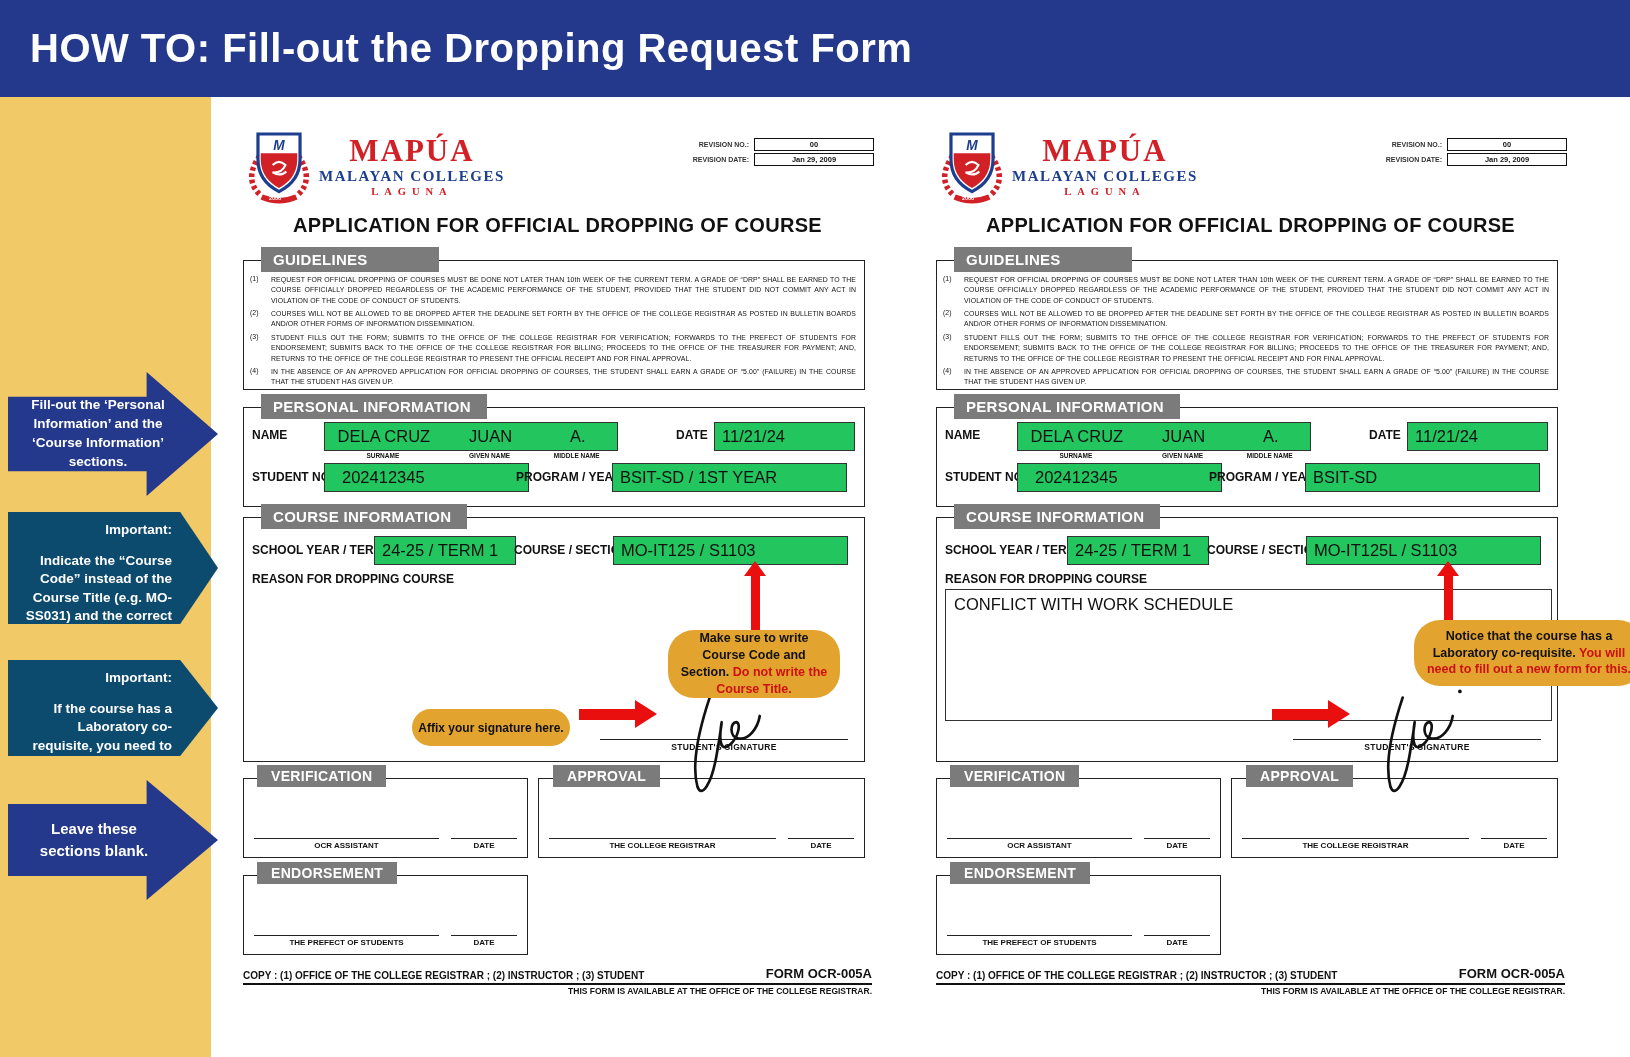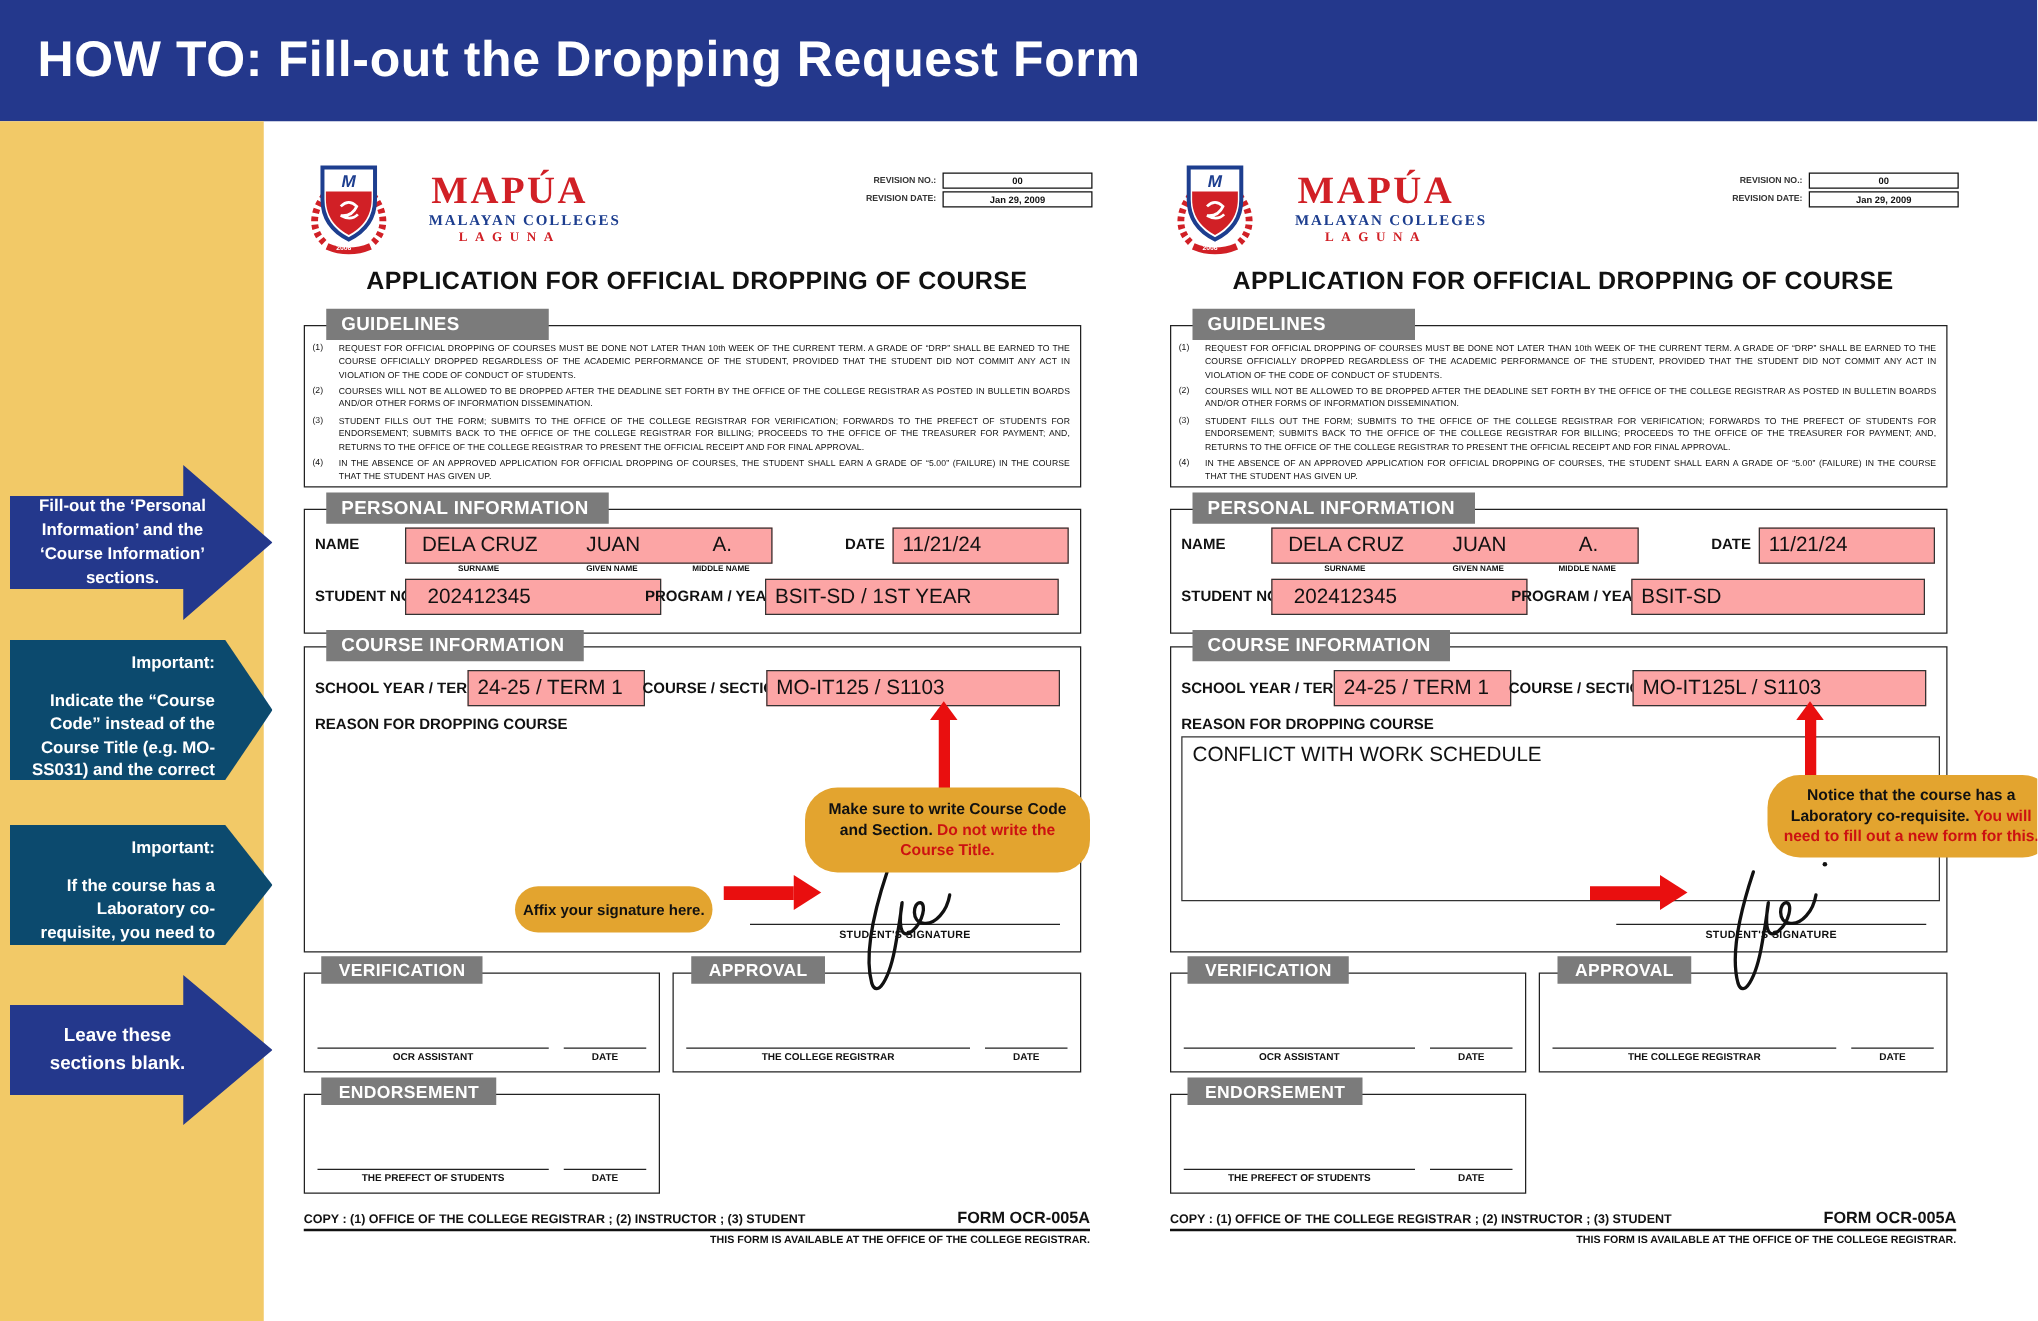--- a/index.html
+++ b/index.html
@@ -29,22 +29,22 @@
 
   
   .form-slot{position:absolute;top:120px;}
   .slot0{left:235px;} .slot1{left:928px;}
   .form{position:relative;width:645px;height:880px;background:#fff;}
 
   .logo{position:absolute;left:12px;top:8px;display:flex;align-items:center;gap:8px;}
   .wordmark{display:flex;flex-direction:column;align-items:center;}
   .wm-mapua{font-family:"Liberation Serif",serif;color:#D12026;font-size:31px;font-weight:bold;
             letter-spacing:2px;line-height:1;}
-  .wm-malayan{font-family:"Liberation Serif",serif;color:#1D3E8F;font-size:12px;font-weight:bold;
-              letter-spacing:1.5px;margin-top:2px;margin-left:24px;}
+  .wm-malayan{font-family:"Liberation Serif",serif;color:#1D3E8F;font-size:15px;font-weight:bold;
+              letter-spacing:1.5px;margin-top:2px;}
   .wm-laguna{font-family:"Liberation Serif",serif;color:#D12026;font-size:10.5px;font-weight:bold;
              letter-spacing:6px;margin-top:1px;}
 
   .revbox{position:absolute;right:6px;top:18px;}
   .revrow{display:flex;align-items:center;justify-content:flex-end;gap:5px;margin-bottom:2px;}
   .revlab{font-size:7px;font-weight:bold;color:#333;}
   .revval{width:118px;border:1.6px solid #111;text-align:center;font-size:7.5px;font-weight:bold;
           height:11px;line-height:11px;background:#fff;}
 
   .form-title{position:absolute;top:94px;left:0;right:0;text-align:center;
@@ -63,21 +63,21 @@
   .box{position:absolute;border:1.6px solid #222;background:#fff;box-sizing:border-box;}
   .sec-guidelines{left:8px;top:140px;width:622px;height:130px;padding:14px 8px 2px 6px;}
   .gitem{display:flex;gap:7px;margin-bottom:3px;}
   .gnum{font-size:6.9px;min-width:14px;}
   .gtext{font-size:6.9px;line-height:1.5;text-align:justify;letter-spacing:.1px;}
 
   .sec-personal{left:8px;top:287px;width:622px;height:100px;}
   .sec-course{left:8px;top:397px;width:622px;height:245px;}
   .plabel{position:absolute;font-size:12px;font-weight:bold;white-space:nowrap;}
   .field{position:absolute;border:1.6px solid #333;height:27px;font-size:16.5px;
-         line-height:27px;white-space:nowrap;overflow:hidden;background:#fca5a5;box-sizing:content-box;justify-content:flex-end;}
+         line-height:27px;white-space:nowrap;overflow:hidden;background:#22c55e;box-sizing:content-box;justify-content:flex-end;}
   .name-l{left:8px;top:20px;}
   .namebox{left:80px;top:14px;width:292px;display:flex;}
   .ncol{text-align:center;line-height:27px;}
   .nc1{flex:1.35;} .nc2{flex:1.1;} .nc3{flex:.9;}
   .sublabels{position:absolute;left:80px;top:44px;width:292px;display:flex;}
   .sub{font-size:6.5px;font-weight:bold;text-align:center;}
   .date-l{left:432px;top:20px;}
   .datebox{left:470px;top:14px;width:132px;padding-left:7px;}
   .stu-l{left:8px;top:62px;}
   .stubox{left:80px;top:55px;width:186px;padding-left:17px;}
@@ -117,21 +117,21 @@
   .rt-tail{width:56px;height:11px;background:#E90F0F;}
   .rt-head{width:0;height:0;border-top:14px solid transparent;border-bottom:14px solid transparent;
            border-left:22px solid #E90F0F;}
   .signature{position:absolute;left:444px;top:562px;width:138px;height:118px;z-index:4;}
 
   
   .bubble{position:absolute;background:#E3A42F;border-radius:26px;color:#111;font-weight:bold;
           font-size:12.5px;line-height:1.35;text-align:center;display:flex;align-items:center;
           justify-content:center;padding:6px 12px;box-sizing:border-box;z-index:5;}
   .bubble .red{color:#CC1111;}
-  .bubble1{left:644px;top:630px;width:228px;height:68px;}
+  .bubble1{left:668px;top:630px;width:172px;height:68px;}
   .bubble2{left:1414px;top:620px;width:230px;height:66px;}
   .pill{position:absolute;left:412px;top:709px;width:158px;height:37px;background:#E3A42F;
         border-radius:999px;display:flex;align-items:center;justify-content:center;
         font-size:12px;font-weight:bold;color:#111;z-index:5;}
 </style>
 </head>
 <body>
 
 <div class="page">
 

